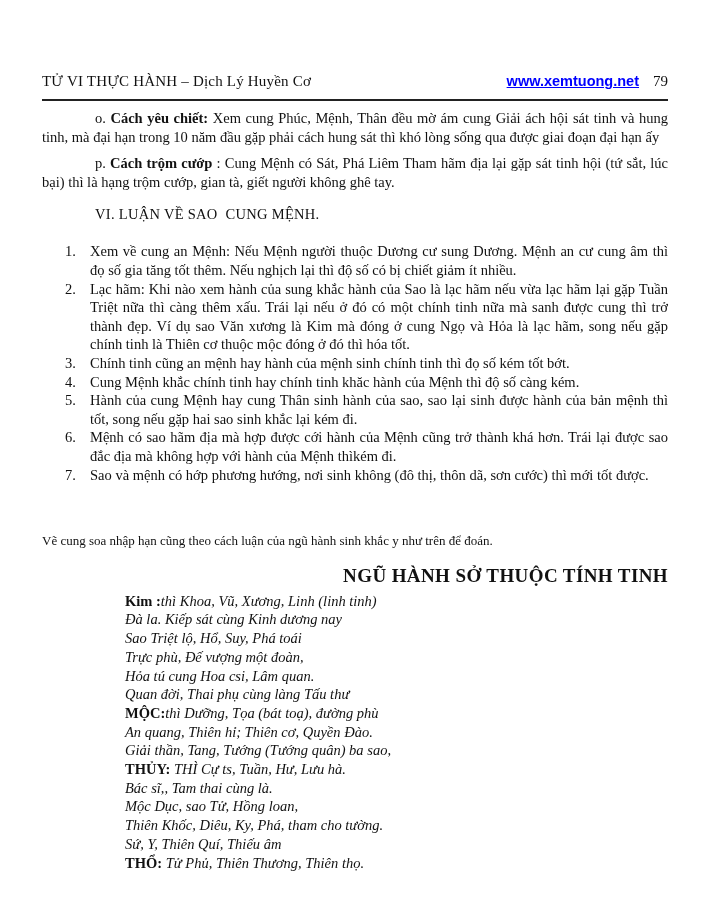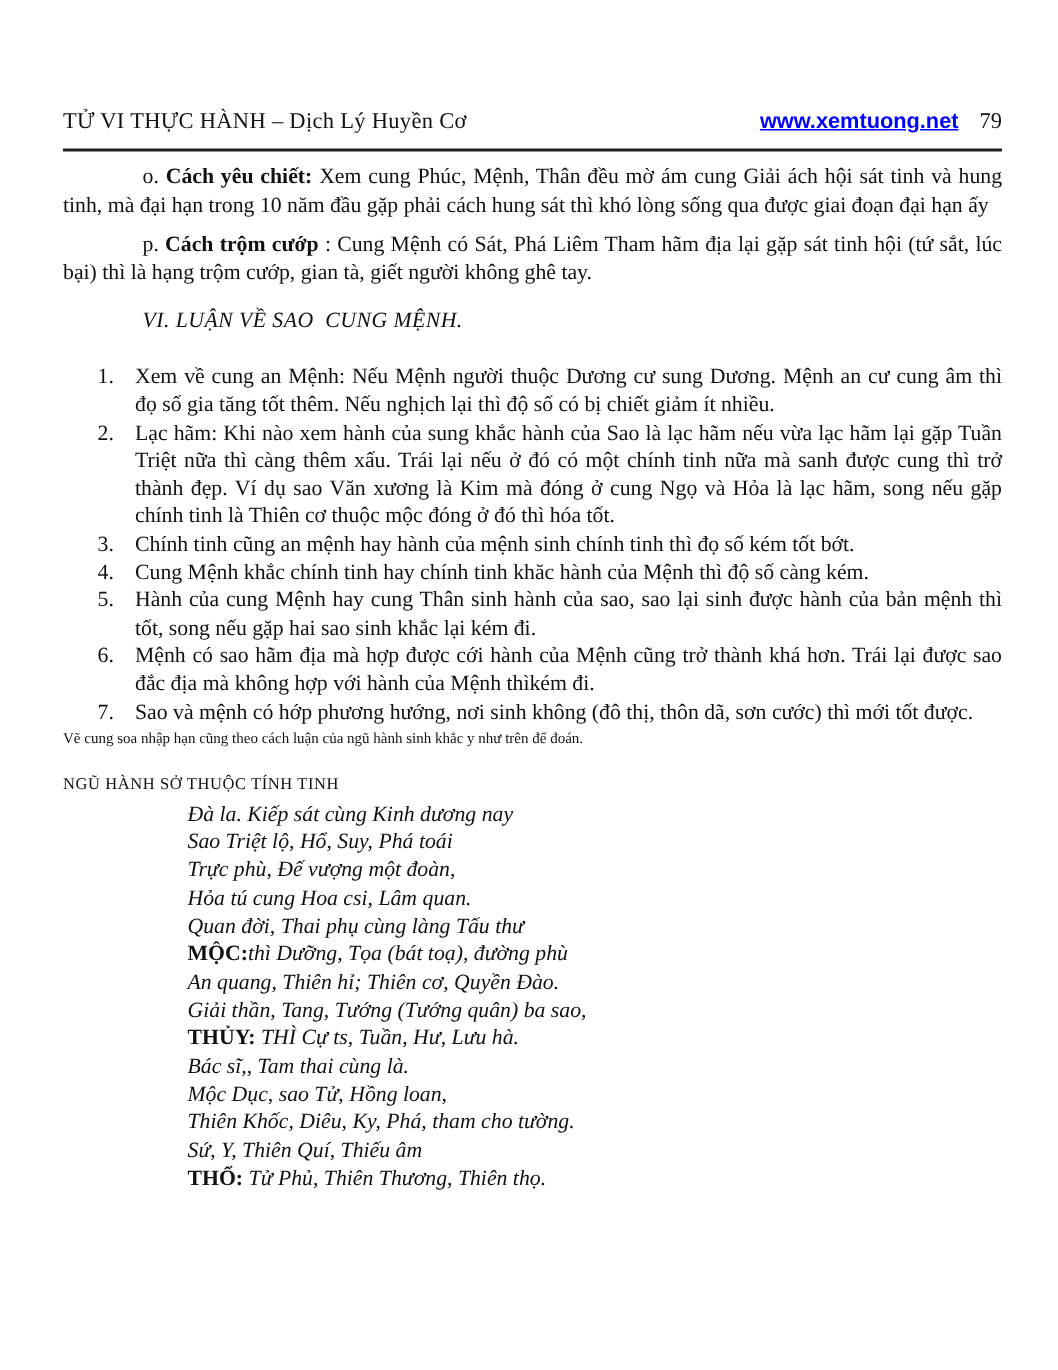--- a/index.html
+++ b/index.html
@@ -51,48 +51,48 @@
     text-indent: 53px;
   }
   .para b { font-weight: bold; }
   
   .section-heading {
     margin: 15px 0 19px 53px;
     font-size: 14.5px;
     font-weight: normal;
     white-space: pre-wrap;
     letter-spacing: 0.3px;
-    font-style: italic;
   }
   
   .olist { margin-left: 23px; }
   .oitem {
     display: flex;
     font-size: 14.5px;
     line-height: 18.6px;
   }
   .onum {
     flex: none;
     width: 25px;
   }
   .otext {
     flex: 1;
     text-align: justify;
   }
   .closing-line {
-    font-size: 10px;
+    font-size: 13px;
     line-height: 18.6px;
     text-align: justify;
+    margin-top: 48px;
   }
   
   .poem-heading {
     margin: 14px 0 5px 0;
-    text-align: left;
-    font-size: 11px;
-    font-weight: normal;
+    text-align: right;
+    font-size: 19px;
+    font-weight: bold;
     letter-spacing: 0.4px;
   }
   .poem { margin-left: 83px; }
   .poem-line {
     font-size: 14.5px;
     line-height: 18.7px;
     font-style: italic;
   }
   .poem-label {
     font-style: normal;
@@ -147,20 +147,21 @@
       <span class="onum">7.</span>
       <span class="otext">Sao và mệnh có hớp phương hướng, nơi sinh không (đô thị, thôn dã, sơn cước) thì mới tốt được.</span>
     </div>
   </div>
 
   <p class="closing-line">Vẽ cung soa nhập hạn cũng theo cách luận của ngũ hành sinh khắc y như trên để đoán.</p>
 
   <h3 class="poem-heading">NGŨ HÀNH SỞ THUỘC TÍNH TINH</h3>
 
   <div class="poem">
+    <div class="poem-line"><b class="poem-label">Kim :</b><span>thì Khoa, Vũ, Xương, Linh (linh tinh)</span></div>
     <div class="poem-line"><b class="poem-label"></b><span>Đà la. Kiếp sát cùng Kinh dương nay</span></div>
     <div class="poem-line"><b class="poem-label"></b><span>Sao Triệt lộ, Hổ, Suy, Phá toái</span></div>
     <div class="poem-line"><b class="poem-label"></b><span>Trực phù, Đế vượng một đoàn,</span></div>
     <div class="poem-line"><b class="poem-label"></b><span>Hỏa tú cung Hoa csi, Lâm quan.</span></div>
     <div class="poem-line"><b class="poem-label"></b><span>Quan đời, Thai phụ cùng làng Tấu thư</span></div>
     <div class="poem-line"><b class="poem-label">MỘC:</b><span>thì Dưỡng, Tọa (bát toạ), đường phù</span></div>
     <div class="poem-line"><b class="poem-label"></b><span>An quang, Thiên hỉ; Thiên cơ, Quyền Đào.</span></div>
     <div class="poem-line"><b class="poem-label"></b><span>Giải thần, Tang, Tướng (Tướng quân) ba sao,</span></div>
     <div class="poem-line"><b class="poem-label">THỦY:</b><span> THÌ Cự ts, Tuần, Hư, Lưu hà.</span></div>
     <div class="poem-line"><b class="poem-label"></b><span>Bác sĩ,, Tam thai cùng là.</span></div>

